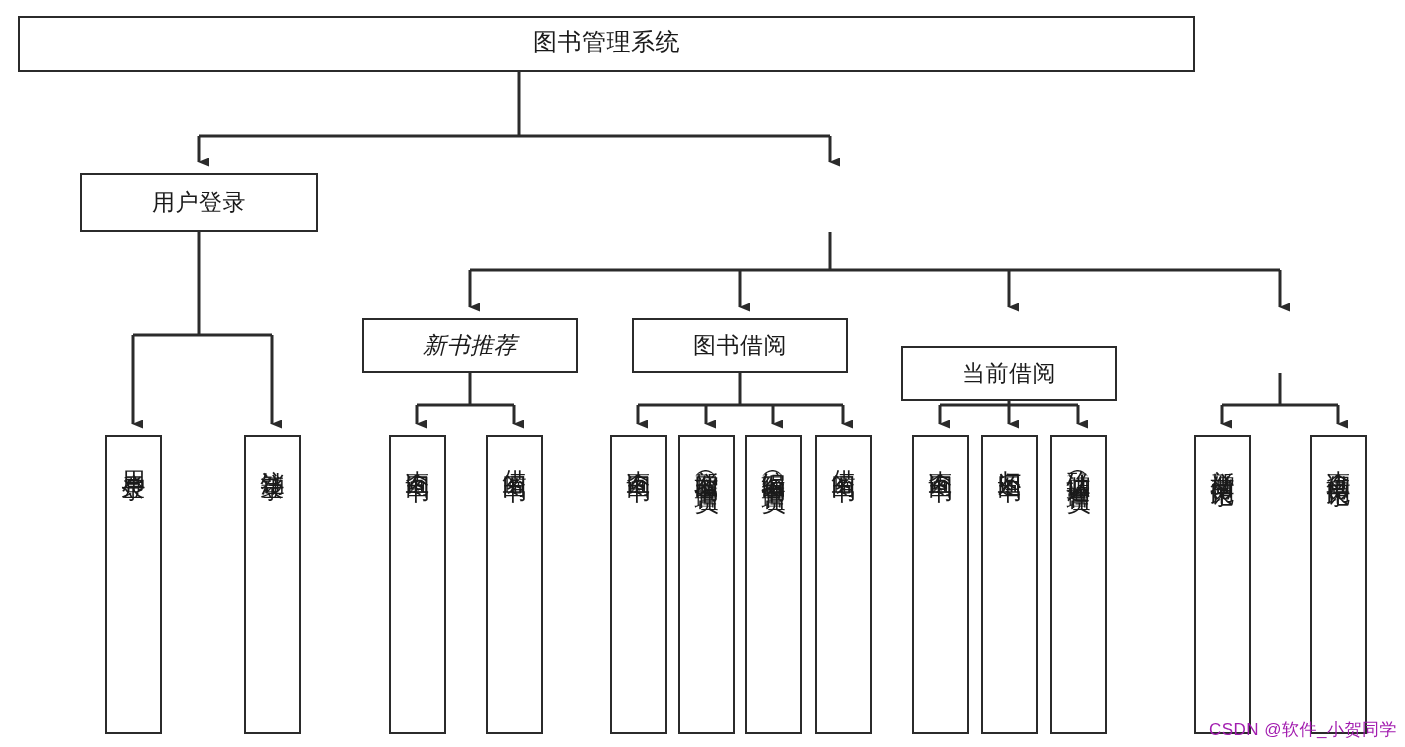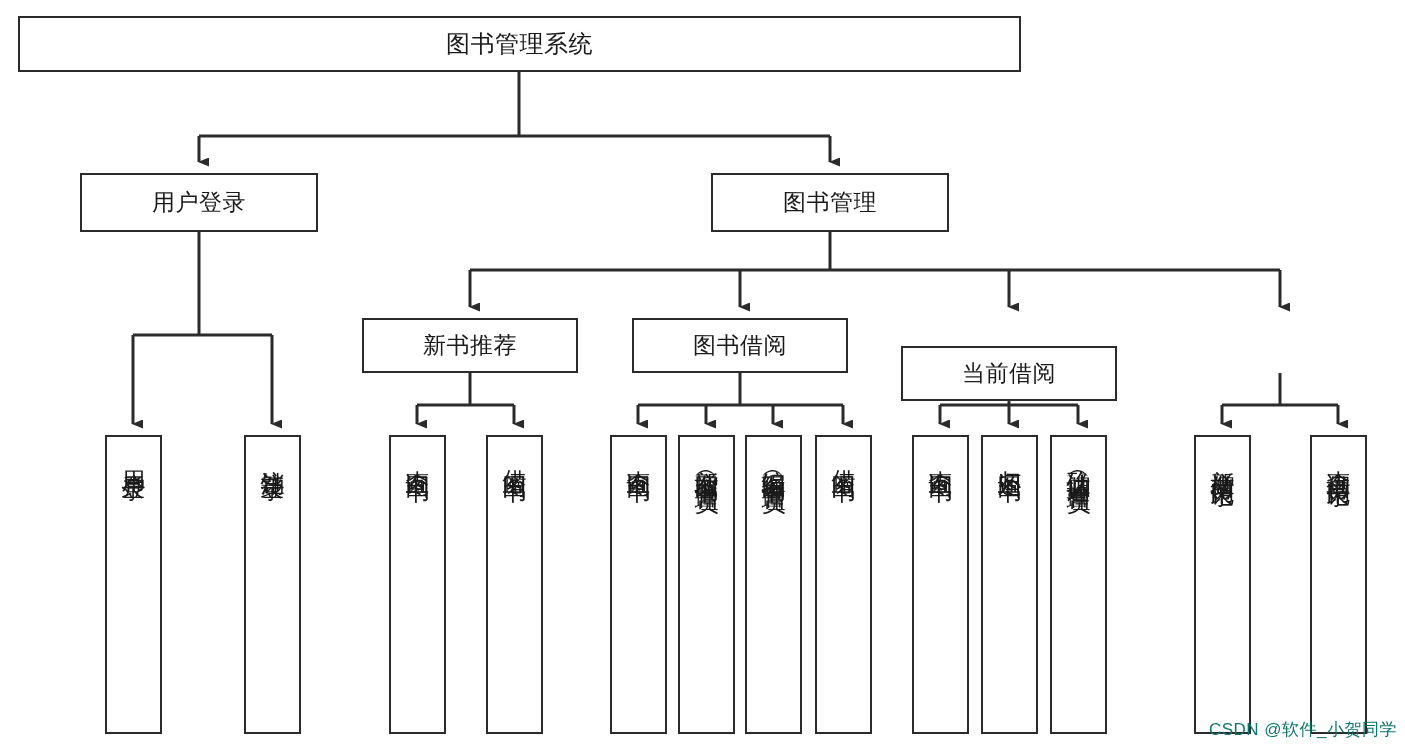--- a/index.html
+++ b/index.html
@@ -60,21 +60,21 @@
     font-size: 24px;
     letter-spacing: 3px;
     line-height: 1;
     white-space: nowrap;
   }
   #watermark {
     position: absolute;
     right: 8px;
     bottom: 6px;
     font-size: 17px;
-    color: #0f766e;
+    color: #a21caf;
     letter-spacing: 0.5px;
     z-index: 5;
     user-select: none;
     white-space: nowrap;
     text-align: center;
   }
 </style>
 </head>
 <body>
 
@@ -123,32 +123,29 @@
       <path d="M 1009 405 L 1009 424" marker-end="url(#arrowhead)"></path>
       <path d="M 1078 405 L 1078 424" marker-end="url(#arrowhead)"></path>
 
       <path d="M 1280 373 L 1280 405"></path>
       <path d="M 1222 405 L 1338 405"></path>
       <path d="M 1222 405 L 1222 424" marker-end="url(#arrowhead)"></path>
       <path d="M 1338 405 L 1338 424" marker-end="url(#arrowhead)"></path>
     </g>
   </svg>
 
-  <div class="node root horizontal" style="left:18px; top:16px; width:1003px; height:56px;">
+  <div class="node root horizontal" style="left:18px; top:16px; width:1177px; height:56px;font-family:Liberation Mono, monospace;">
     <span class="node-label">图书管理系统</span>
   </div>
 
   <div class="node horizontal" style="left:80px; top:173px; width:238px; height:59px;">
     <span class="node-label">用户登录</span>
   </div>
-  <div class="node horizontal" style="left:711px; top:173px; width:238px; height:59px;">
-    <span class="node-label">图书管理</span>
-  </div>
 
-  <div class="node horizontal" style="left:362px; top:318px; width:216px; height:55px;">
+  <div class="node horizontal" style="left:362px; top:318px; width:216px; height:55px;font-style:italic;">
     <span class="node-label">新书推荐</span>
   </div>
   <div class="node horizontal" style="left:632px; top:318px; width:216px; height:55px;">
     <span class="node-label">图书借阅</span>
   </div>
   <div class="node horizontal" style="left:901px; top:318px; width:216px; height:55px;margin-top:28px;">
     <span class="node-label">当前借阅</span>
   </div>
 
   <div class="node vertical" style="left:105px; top:435px; width:57px; height:299px;">

